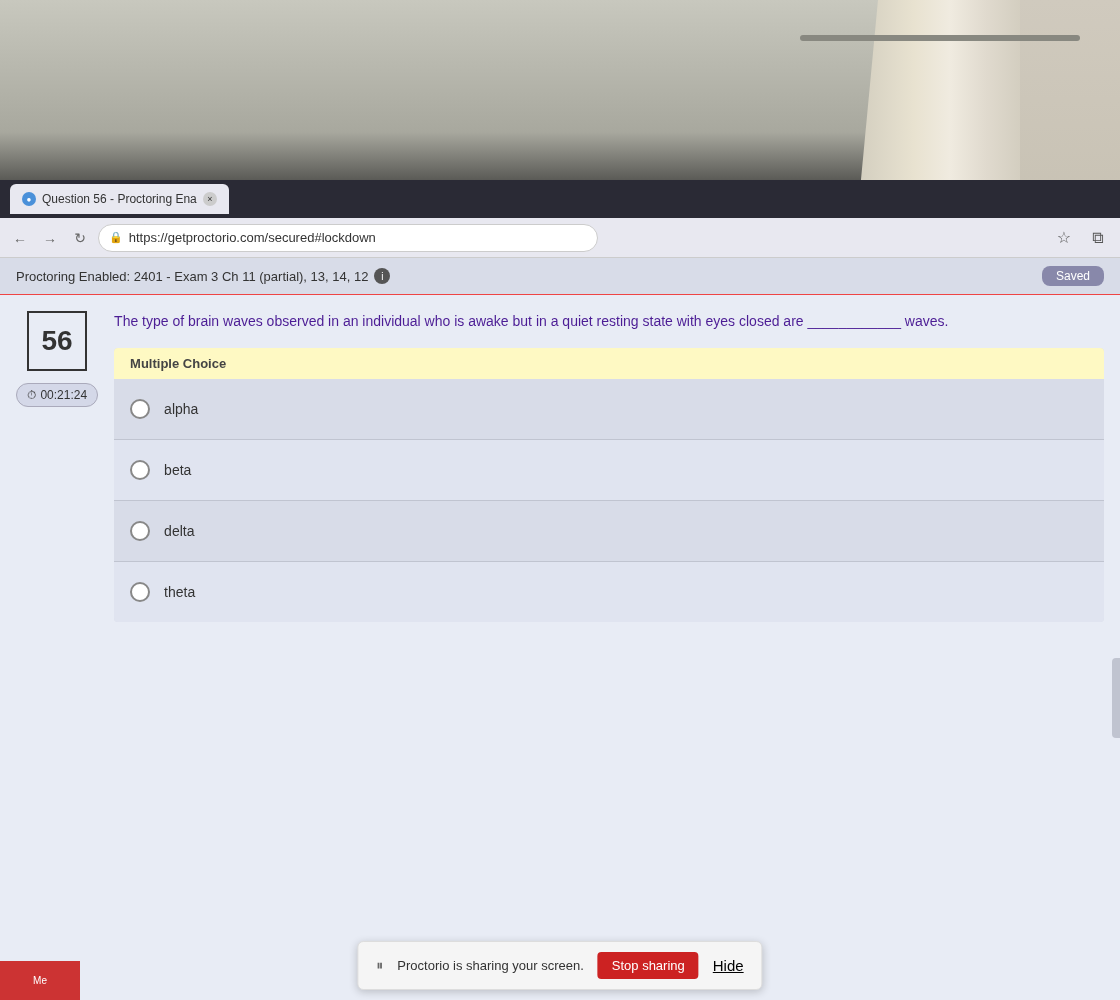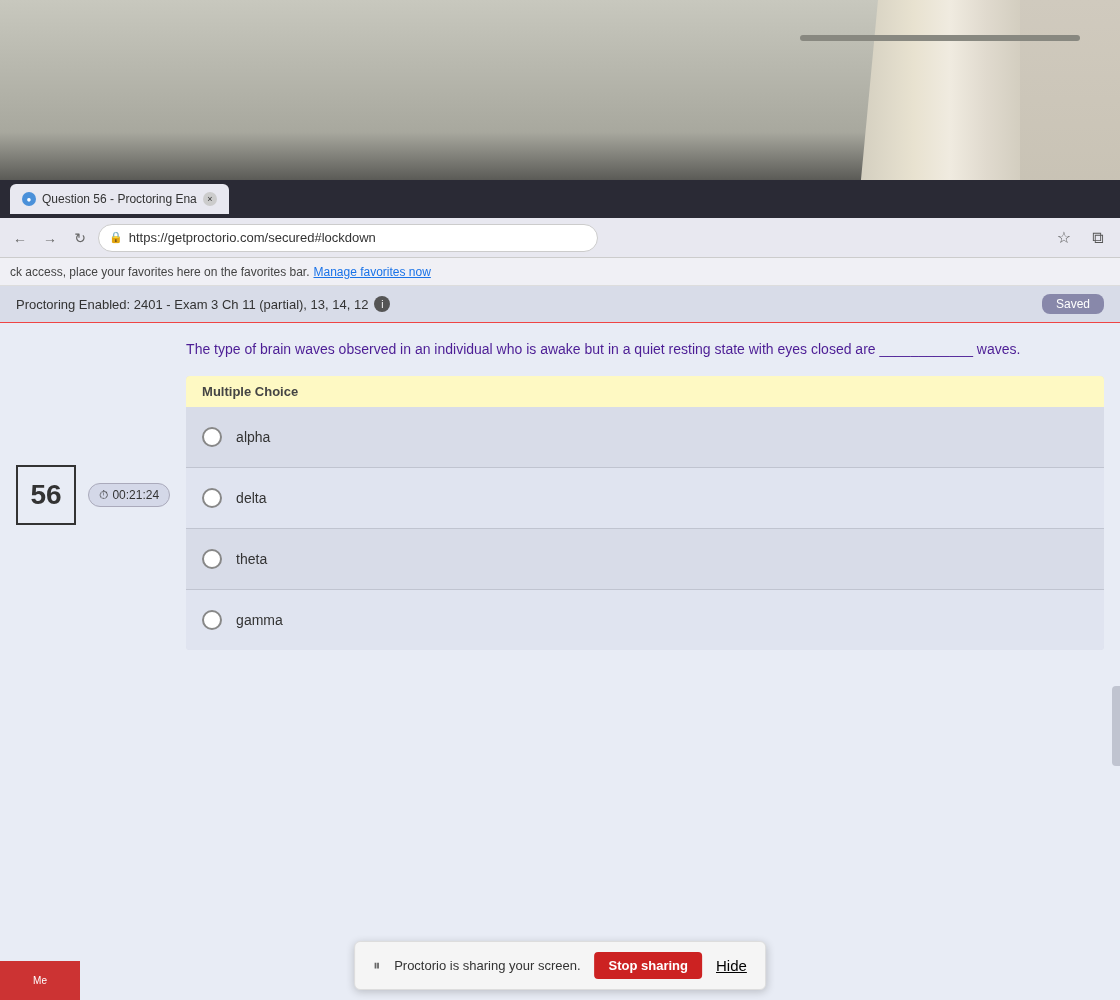--- a/index.html
+++ b/index.html
@@ -254,21 +254,21 @@
 
     
     .question-area {
       display: flex;
       padding: 16px;
       gap: 16px;
     }
 
     .question-sidebar {
       display: flex;
-      flex-direction: row;
+      flex-direction: column;
       align-items: center;
       gap: 12px;
       min-width: 80px;
     }
 
     .question-number {
       border: 2px solid #333;
       width: 60px;
       height: 60px;
       display: flex;
@@ -374,21 +374,21 @@
     }
 
     .stop-sharing-btn {
       background: #cc2222;
       color: white;
       border: none;
       border-radius: 4px;
       padding: 6px 14px;
       font-size: 13px;
       cursor: pointer;
-      font-weight: bold;
+      font-weight: normal;
     }
 
     .hide-link {
       color: #000000;
       text-decoration: underline;
       cursor: pointer;
       font-size: 15px;
     }
 
     
@@ -445,24 +445,20 @@
     <div class="address-bar">
       <span class="lock-icon">🔒</span>
       <span>https://getproctorio.com/secured#lockdown</span>
     </div>
     <div class="toolbar-right">
       <button class="toolbar-icon-btn">☆</button>
       <button class="toolbar-icon-btn">⧉</button>
     </div>
   </div>
 
-  <div class="favorites-bar">
-    <span>ck access, place your favorites here on the favorites bar.</span>
-    <a>Manage favorites now</a>
-  </div>
 
   <div class="main-content">
 
     <div class="proctoring-header">
       <div class="proctoring-title">
         <span>Proctoring Enabled: 2401 - Exam 3 Ch 11 (partial), 13, 14, 12</span>
         <div class="info-icon">i</div>
       </div>
       <div class="saved-badge">Saved</div>
     </div>
@@ -480,33 +476,33 @@
       <div class="question-body">
         <p class="question-text">The type of brain waves observed in an individual who is awake but in a quiet resting state with eyes closed are ____________ waves.</p>
 
         <div class="choices-container">
           <div class="choices-header">Multiple Choice</div>
 
           <div id="choices-list">
               <div class="choice-row">
                 <div class="radio-circle"></div>
                 <span class="choice-label">alpha</span>
+              </div>
+              <div class="choice-row">
+                <div class="radio-circle"></div>
+                <span class="choice-label">beta</span>
               </div>
               <div class="choice-row">
                 <div class="radio-circle"></div>
                 <span class="choice-label">delta</span>
               </div>
               <div class="choice-row">
                 <div class="radio-circle"></div>
                 <span class="choice-label">theta</span>
               </div>
-              <div class="choice-row">
-                <div class="radio-circle"></div>
-                <span class="choice-label">gamma</span>
-              </div>
             </div>
         </div>
       </div>
 
     </div>
 
     <div class="screen-share-bar">
       <span class="pause-icon">⏸</span>
       <span>Proctorio is sharing your screen.</span>
       <button class="stop-sharing-btn">Stop sharing</button>

